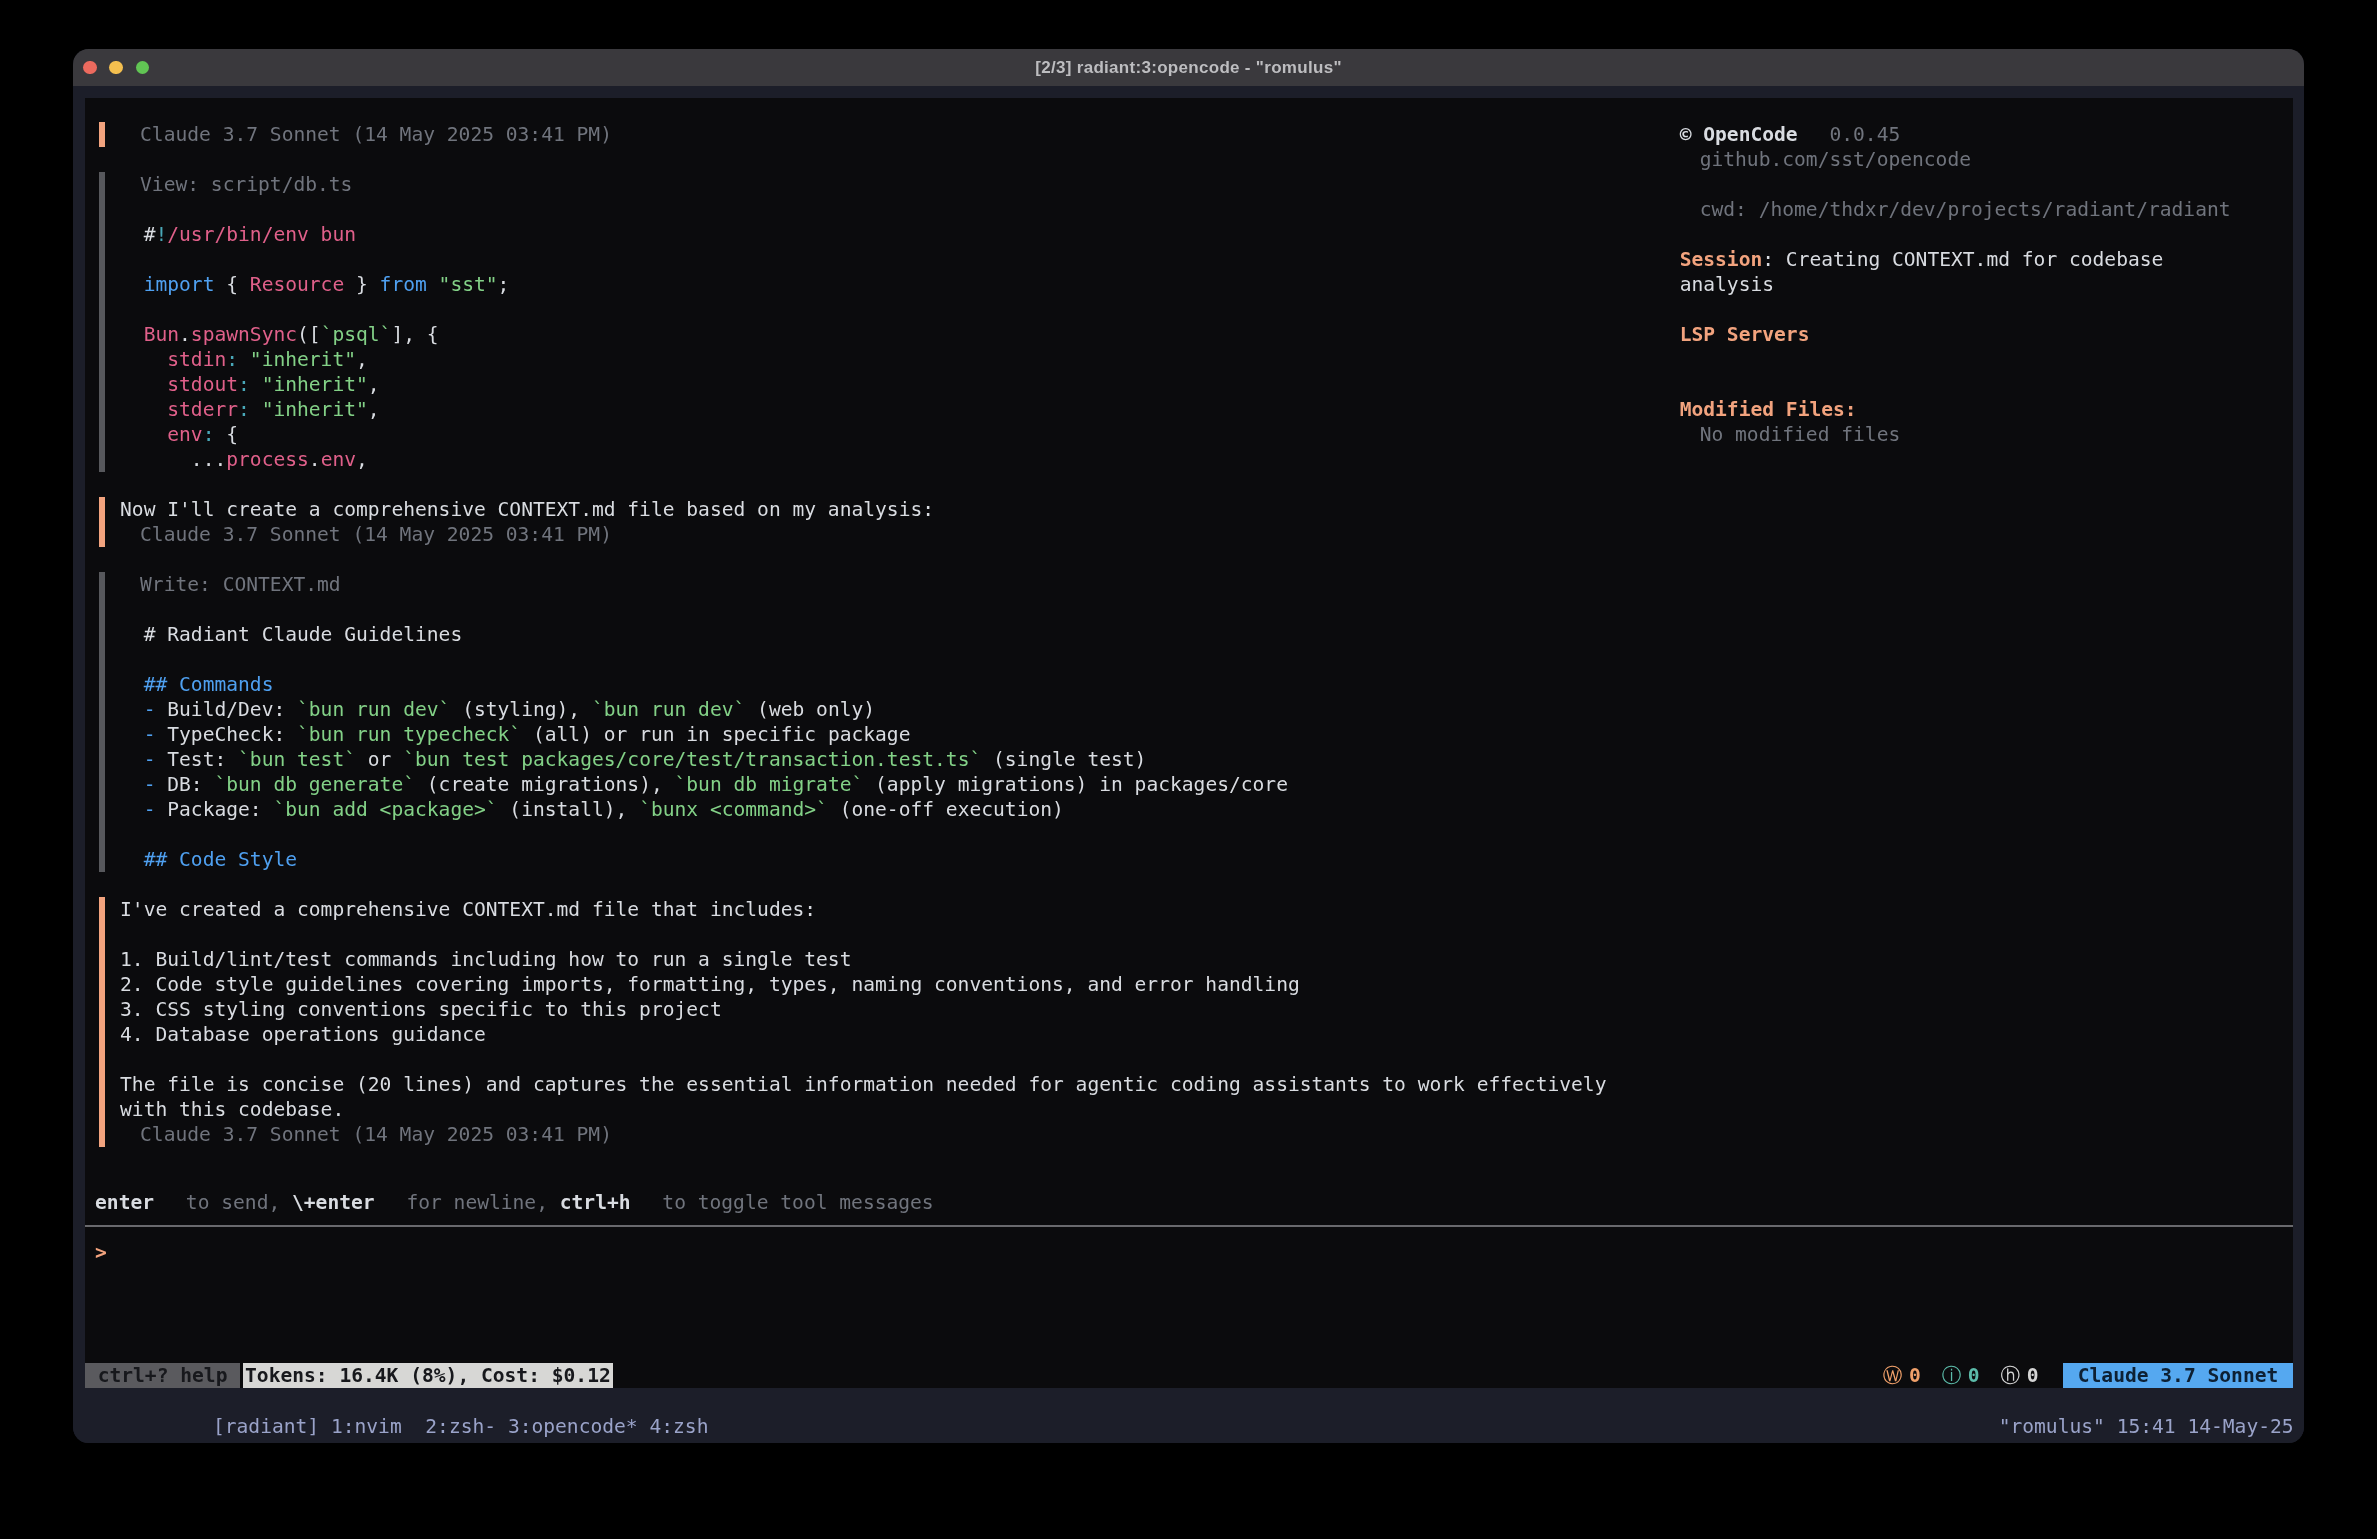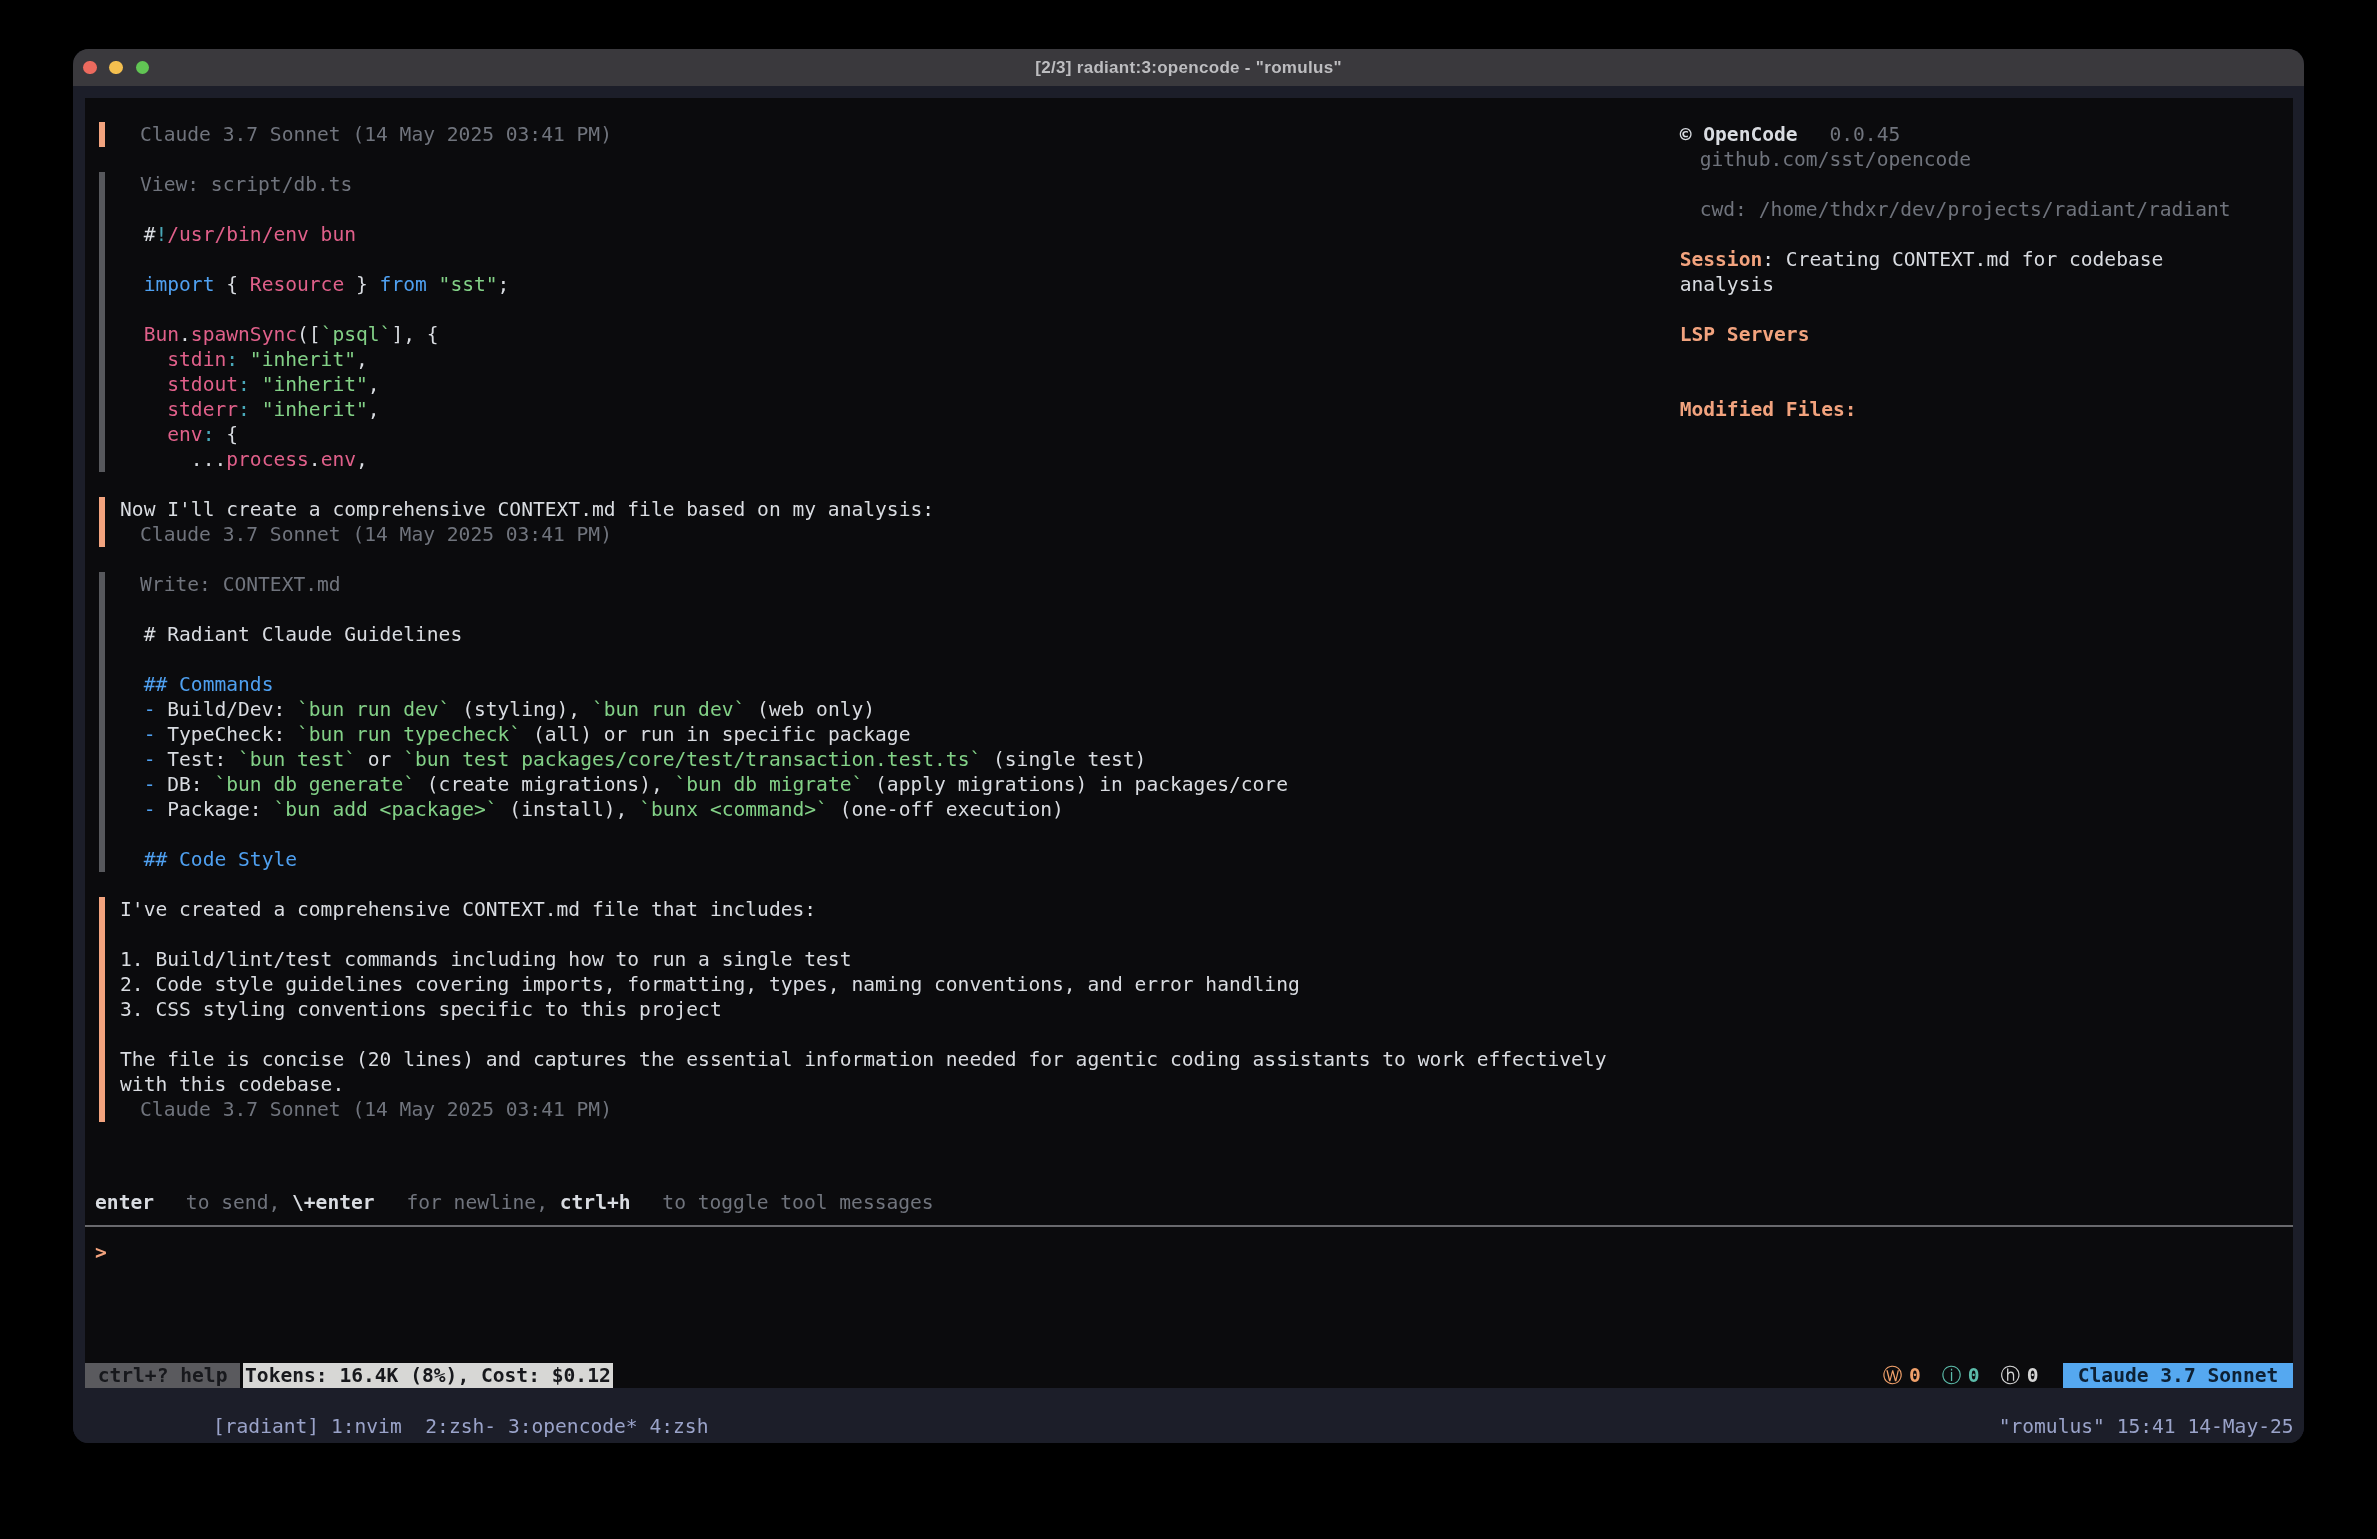--- a/index.html
+++ b/index.html
@@ -106,39 +106,41 @@
               <div class="line"><span class="seg-white">  </span><span class="seg-blue">-</span><span class="seg-white"> Package: </span><span class="seg-green">`bun add &lt;package&gt;`</span><span class="seg-white"> (install), </span><span class="seg-green">`bunx &lt;command&gt;`</span><span class="seg-white"> (one-off execution)</span></div>
               <div class="line">&nbsp;</div>
               <div class="line"><span class="seg-blue">  ## Code Style</span></div>
             </div>
             <div class="msg accent-orange">
               <div class="line"><span class="seg-white">I've created a comprehensive CONTEXT.md file that includes:</span></div>
               <div class="line">&nbsp;</div>
               <div class="line"><span class="seg-white">1. Build/lint/test commands including how to run a single test</span></div>
               <div class="line"><span class="seg-white">2. Code style guidelines covering imports, formatting, types, naming conventions, and error handling</span></div>
               <div class="line"><span class="seg-white">3. CSS styling conventions specific to this project</span></div>
+              <div class="line"><span class="seg-white">4. Database operations guidance</span></div>
               <div class="line">&nbsp;</div>
               <div class="line"><span class="seg-white">The file is concise (20 lines) and captures the essential information needed for agentic coding assistants to work effectively</span></div>
               <div class="line"><span class="seg-white">with this codebase.</span></div>
               <div class="line"><span class="seg-gray">Claude 3.7 Sonnet (14 May 2025 03:41 PM)</span></div>
             </div>
           </div>
         <div class="sidebar">
             <div class="line"><span class="seg-white bold">© OpenCode</span><span class="seg-gray"> 0.0.45</span></div>
             <div class="line"><span class="seg-gray">github.com/sst/opencode</span></div>
             <div class="line">&nbsp;</div>
             <div class="line"><span class="seg-gray">cwd: /home/thdxr/dev/projects/radiant/radiant</span></div>
             <div class="line">&nbsp;</div>
             <div class="line"><span class="seg-orange bold">Session</span><span class="seg-white">: Creating CONTEXT.md for codebase</span></div>
             <div class="line"><span class="seg-white">analysis</span></div>
             <div class="line">&nbsp;</div>
             <div class="line"><span class="seg-orange bold">LSP Servers</span></div>
             <div class="line">&nbsp;</div>
             <div class="line">&nbsp;</div>
             <div class="line"><span class="seg-orange bold">Modified Files:</span></div>
+            <div class="line"><span class="seg-gray">No modified files</span></div>
           </div>
         <div class="bottom">
           <div class="help-line"><span class="seg-white bold">enter</span><span class="seg-gray"> to send, </span><span class="seg-white bold">\+enter</span><span class="seg-gray"> for newline, </span><span class="seg-white bold">ctrl+h</span><span class="seg-gray"> to toggle tool messages</span></div>
           <div class="divider"></div>
           <div class="prompt-line">
             <span class="prompt-symbol">&gt;</span>
           </div>
           <div class="status-bar">
             <span class="chip chip-help">ctrl+? help</span>
             <span class="chip chip-tokens">Tokens: 16.4K (8%), Cost: $0.12</span>

